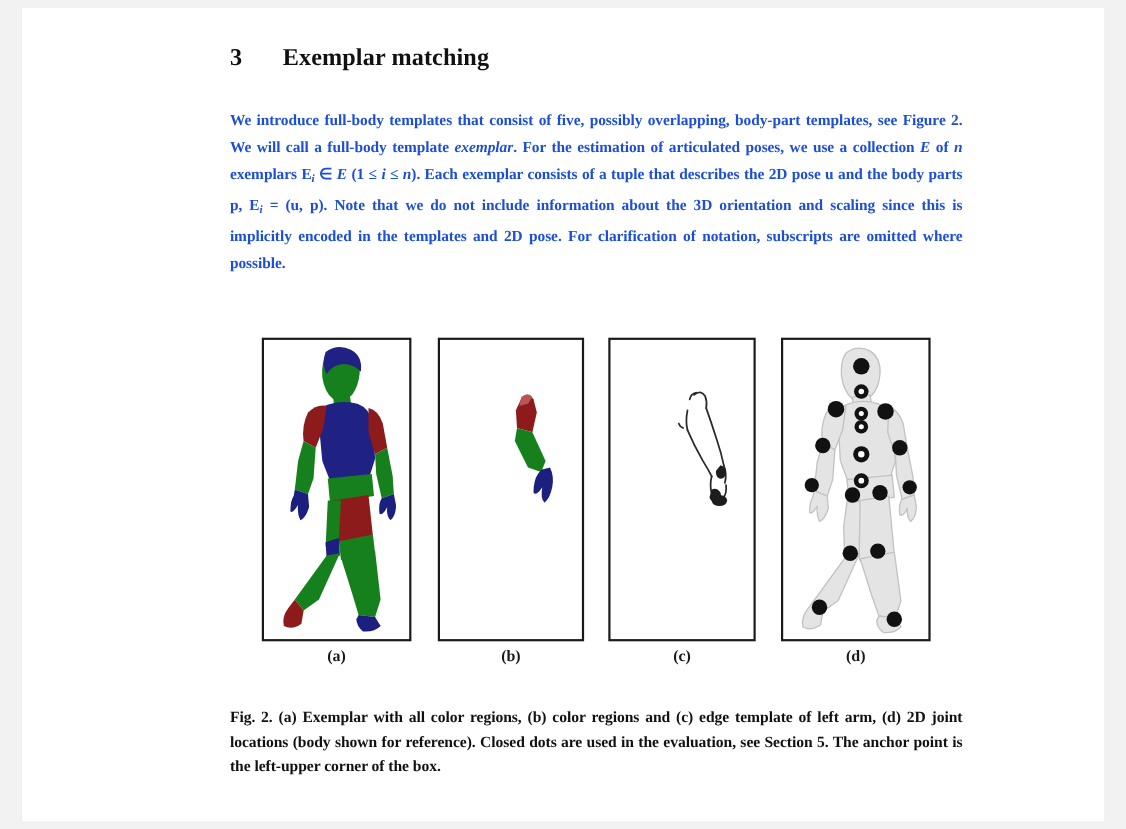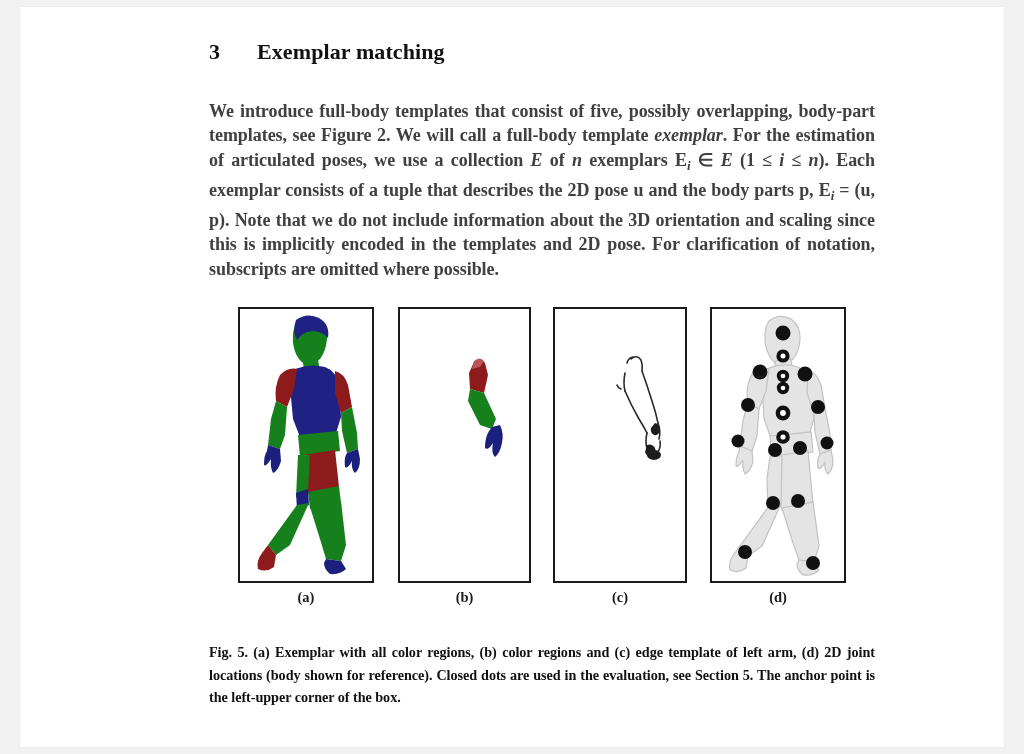--- a/index.html
+++ b/index.html
@@ -48,23 +48,23 @@
     flex: 0 0 48px;
   }
   .section-title {
     white-space: nowrap;
   }
 
   
   .body-paragraph {
     padding-left: 17px;
     width: 666px;
-    font-size: 18px;
+    font-size: 14px;
     line-height: 24.4px;
-    color: #404040;
+    color: #1d4ed8;
     text-align: justify;
     font-weight: 600;
     letter-spacing: -0.05px;
   }
   .body-paragraph i { font-style: italic; }
   .mathit { font-style: italic; font-family: "Liberation Serif", serif; }
   .mathbf { font-weight: 800; }
   .sub { font-size: 0.72em; vertical-align: -0.28em; font-style: italic; }
 
   
@@ -286,16 +286,16 @@
       </div>
 
       <div class="sublabel-row">
         <div class="sublabel sublabel-a">(a)</div>
         <div class="sublabel sublabel-b">(b)</div>
         <div class="sublabel sublabel-c">(c)</div>
         <div class="sublabel sublabel-d">(d)</div>
       </div>
     </div>
 
-    <p class="figure-caption"><span class="caption-label">Fig. 5.</span><span> (a) Exemplar with all color regions, (b) color regions and (c) edge template of left arm, (d) 2D joint locations (body shown for reference). Closed dots are used in the evaluation, see Section 5. The anchor point is the left-upper corner of the box.</span></p>
+    <p class="figure-caption"><span class="caption-label">Fig. 2.</span><span> (a) Exemplar with all color regions, (b) color regions and (c) edge template of left arm, (d) 2D joint locations (body shown for reference). Closed dots are used in the evaluation, see Section 5. The anchor point is the left-upper corner of the box.</span></p>
 
   </div>
 </div>
 
 </body></html>

